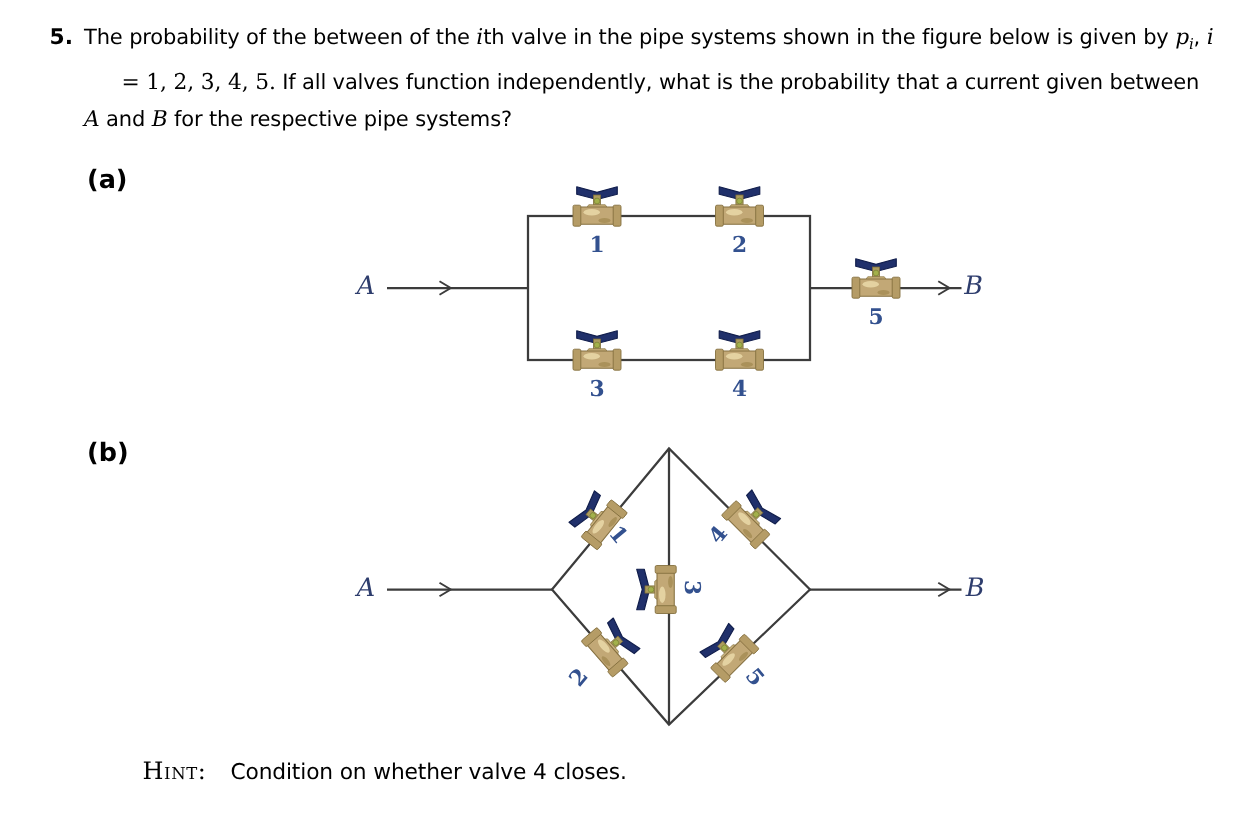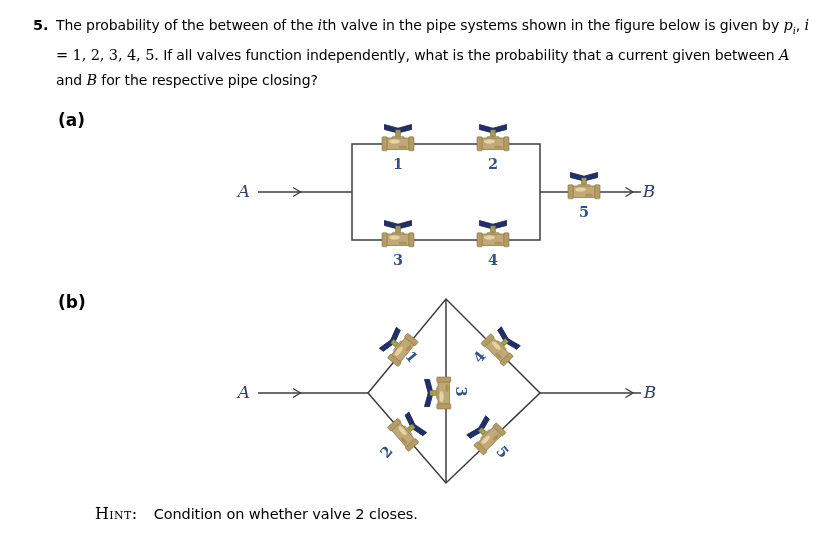--- a/index.html
+++ b/index.html
@@ -5,21 +5,21 @@
   html,body{margin:0;padding:0;background:#fff;}
   .page{
     position:relative;width:826px;height:551px;background:#ffffff;overflow:hidden;
     font-family:"DejaVu Sans","Liberation Sans",sans-serif;color:#000;
   }
   
   .problem{position:absolute;left:33px;top:13px;width:780px;display:flex;}
   .pnum{font-weight:bold;font-size:14.5px;width:19px;flex:0 0 auto;margin-right:4px;line-height:25px;}
   .ptext{font-size:14px;line-height:25px;letter-spacing:-0.1px;}
   .ptext .m{font-family:"DejaVu Serif","Liberation Serif",serif;font-style:italic;font-size:14.5px;}
-  .ptext .rm{font-family:"DejaVu Serif","Liberation Serif",serif;font-style:normal;font-size:14.5px;}
+  .ptext .rm{font-family:"DejaVu Serif","Liberation Serif",serif;font-style:normal;font-size:14.5px;margin-left:25px;}
   .ptext sub{font-size:10px;font-family:"DejaVu Serif","Liberation Serif",serif;font-style:italic;}
   
   .part-label{position:absolute;font-weight:bold;font-size:17px;}
   
   svg.lines{position:absolute;left:0;top:0;pointer-events:none;}
   svg.lines .pipe{stroke:var(--pipe,#3c3c3c);stroke-width:1.5;fill:none;}
   svg.lines .chev{stroke:var(--pipe,#3c3c3c);stroke-width:1.3;fill:none;stroke-linejoin:miter;}
   
   .node-label{
     position:absolute;transform:translate(-50%,-54%);
@@ -52,21 +52,21 @@
 </head>
 <body>
 
 <div class="page">
 
   <div class="problem">
     <div class="pnum">5.</div>
     <div class="ptext">
       <span>The probability of the between of the </span><span class="m">i</span><span>th valve in the pipe systems shown in the figure below is given</span>
       <span>by </span><span class="m">p</span><sub>i</sub><span>, </span><span class="m">i</span><span class="rm"> = 1, 2, 3, 4, 5.</span><span>  If all valves function independently, what is the probability that a current</span>
-      <span>given between </span><span class="m">A</span><span> and </span><span class="m">B</span><span> for the respective pipe closing?</span>
+      <span>given between </span><span class="m">A</span><span> and </span><span class="m">B</span><span> for the respective pipe systems?</span>
     </div>
   </div>
 
   <div class="part-label" style="left:58px;top:110px;">(a)</div>
   <div class="part-label" style="left:58px;top:292px;">(b)</div>
 
   <svg class="lines" width="826" height="551" viewBox="0 0 826 551">
 
     <path class="pipe" d="M258,192 H352 M540,192 H641"></path>
     <rect class="pipe" x="352" y="144" width="188" height="96"></rect>
@@ -220,16 +220,16 @@
 
   <span class="node-label" style="left:244px;top:393px;">A</span>
   <span class="node-label" style="left:650px;top:393px;">B</span>
   <span class="vnum r50" style="left:412px;top:357px;">1</span>
   <span class="vnum rm50" style="left:479px;top:357px;">4</span>
   <span class="vnum rm50" style="left:386px;top:452px;">2</span>
   <span class="vnum r50" style="left:503px;top:452px;">5</span>
   <span class="vnum r90" style="left:461px;top:392px;">3</span>
 
   <div class="hint">
-    <span class="sc">Hint:</span><span>Condition on whether valve 2 closes.</span>
+    <span class="sc">Hint:</span><span>Condition on whether valve 4 closes.</span>
   </div>
 
 </div>
 
 </body></html>

